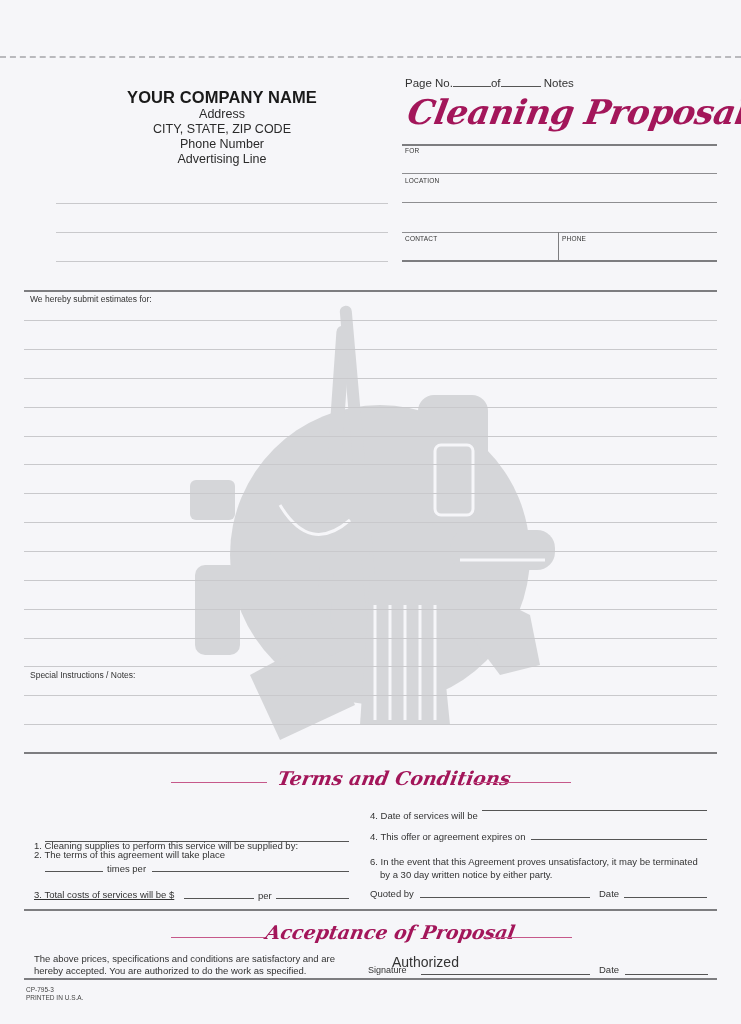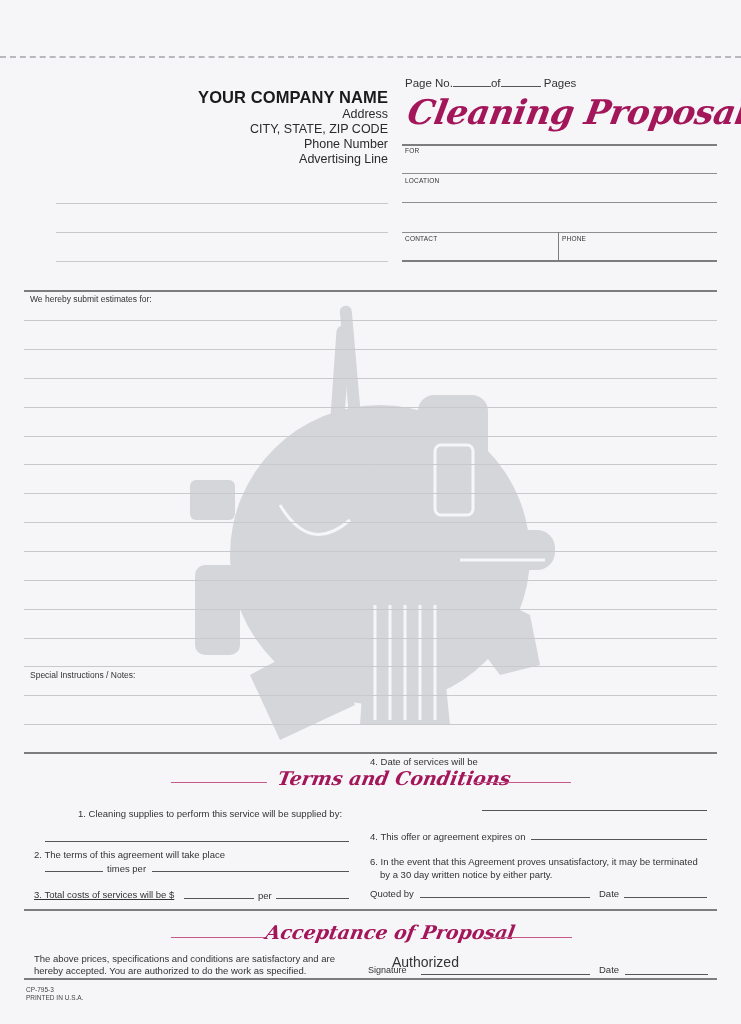--- a/index.html
+++ b/index.html
@@ -2,21 +2,21 @@
 <html><head>
 <meta charset="utf-8">
 <style>
   * { box-sizing: border-box; margin: 0; padding: 0; }
   html, body { width: 741px; height: 1024px; background: #f6f6f9; overflow: hidden; }
   body { position: relative; font-family: "Liberation Sans", sans-serif; color: #2a2a2a; }
   .perf { position: absolute; left: 0; top: 56px; width: 741px; height: 0; border-top: 2px dashed #b9b9bd; }
   .hline { position: absolute; height: 0; border-top: 1px solid #c9c9cc; }
   .hline.dark { border-top: 2px solid #7d7d80; }
   .hline.mid { border-top: 1px solid #8e8e91; }
-  .company { position: absolute; left: 56px; width: 332px; top: 88px; text-align: right; }
+  .company { position: absolute; left: 56px; width: 332px; top: 88px; text-align: center; }
   .company .name { font-size: 16.5px; font-weight: bold; color: #1a1a1a; letter-spacing: 0.1px; }
   .company .line { font-size: 12.5px; line-height: 15px; color: #2a2a2a; }
   .pageno { position: absolute; left: 405px; top: 77px; font-size: 11.5px; color: #333; }
   .pageno .blank { display: inline-block; border-bottom: 1px solid #555; height: 10px; vertical-align: baseline; }
   .title { position: absolute; left: 408px; top: 92px; font-family: "DejaVu Serif", serif; font-style: italic; font-weight: bold; font-size: 34px; color: #a3165a; letter-spacing: -0.5px; white-space: nowrap; transform: skewX(-10deg); }
   .small-label { position: absolute; font-size: 6.5px; color: #333; letter-spacing: 0.2px; }
   .vline { position: absolute; width: 0; border-left: 1px solid #7d7d80; }
   .lbl { position: absolute; font-size: 8.5px; color: #333; }
   .script-head { position: absolute; font-family: "DejaVu Serif", serif; font-style: italic; font-weight: bold; color: #a3165a; font-size: 19px; white-space: nowrap; transform: skewX(-10deg); }
   .pinkline { position: absolute; height: 0; border-top: 1px solid #c6588a; }
@@ -35,21 +35,21 @@
   <div class="line">Address</div>
   <div class="line">CITY, STATE, ZIP CODE</div>
   <div class="line">Phone Number</div>
   <div class="line">Advertising Line</div>
 </div>
 <div class="hline" style="left:56px;top:203px;width:332px;"></div>
 <div class="hline" style="left:56px;top:232px;width:332px;"></div>
 <div class="hline" style="left:56px;top:261px;width:332px;"></div>
 
 <div class="pageno">
-  <span>Page No.</span><span class="blank" style="width:38px"></span><span>of</span><span class="blank" style="width:40px"></span>&nbsp;<span>Pages</span>
+  <span>Page No.</span><span class="blank" style="width:38px"></span><span>of</span><span class="blank" style="width:40px"></span>&nbsp;<span>Notes</span>
 </div>
 
 <div class="title">Cleaning Proposal</div>
 
 <div class="hline dark" style="left:402px;top:144px;width:315px;"></div>
 <div class="small-label" style="left:405px;top:147px;">FOR</div>
 <div class="hline mid" style="left:402px;top:173px;width:315px;"></div>
 <div class="small-label" style="left:405px;top:177px;">LOCATION</div>
 <div class="hline mid" style="left:402px;top:202px;width:315px;"></div>
 <div class="hline mid" style="left:402px;top:232px;width:315px;"></div>
@@ -99,32 +99,32 @@
 <div class="hline" style="left:24px;top:666px;width:693px;"></div>
 <div class="lbl" style="left:30px;top:670px;">Special Instructions / Notes:</div>
 <div class="hline" style="left:24px;top:695px;width:693px;"></div>
 <div class="hline" style="left:24px;top:724px;width:693px;"></div>
 <div class="hline dark" style="left:24px;top:752px;width:693px;"></div>
 
 <div class="pinkline" style="left:171px;top:782px;width:96px;"></div>
 <div class="script-head" style="left:278px;top:767px;">Terms and Conditions</div>
 <div class="pinkline" style="left:474px;top:782px;width:97px;"></div>
 
-<div class="term" style="left:34px;top:808px;margin-left:44px;">1. Cleaning supplies to perform this service will be supplied by:</div>
+<div class="term" style="left:34px;top:840px;">1. Cleaning supplies to perform this service will be supplied by:</div>
 <div class="blankline" style="left:45px;top:841px;width:304px;"></div>
 <div class="term" style="left:34px;top:849px;">2. The terms of this agreement will take place</div>
 <div class="blankline" style="left:45px;top:871px;width:58px;"></div>
 <div class="term" style="left:107px;top:863px;">times per</div>
 <div class="blankline" style="left:152px;top:871px;width:197px;"></div>
 <div class="term" style="left:34px;top:889px;text-decoration:underline;">3. Total costs of services will be $</div>
 <div class="blankline" style="left:184px;top:898px;width:70px;"></div>
 <div class="term" style="left:258px;top:890px;">per</div>
 <div class="blankline" style="left:276px;top:898px;width:73px;"></div>
 
-<div class="term" style="left:370px;top:756px;">4. Date of services will be</div>
+<div class="term" style="left:370px;top:810px;">4. Date of services will be</div>
 <div class="blankline" style="left:482px;top:810px;width:225px;"></div>
 <div class="term" style="left:370px;top:831px;">4. This offer or agreement expires on</div>
 <div class="blankline" style="left:531px;top:839px;width:176px;"></div>
 <div class="term" style="left:370px;top:856px;">6. In the event that this Agreement proves unsatisfactory, it may be terminated</div>
 <div class="term" style="left:380px;top:869px;">by a 30 day written notice by either party.</div>
 <div class="term" style="left:370px;top:888px;">Quoted by</div>
 <div class="blankline" style="left:420px;top:897px;width:170px;"></div>
 <div class="term" style="left:599px;top:888px;">Date</div>
 <div class="blankline" style="left:624px;top:897px;width:83px;"></div>
 

